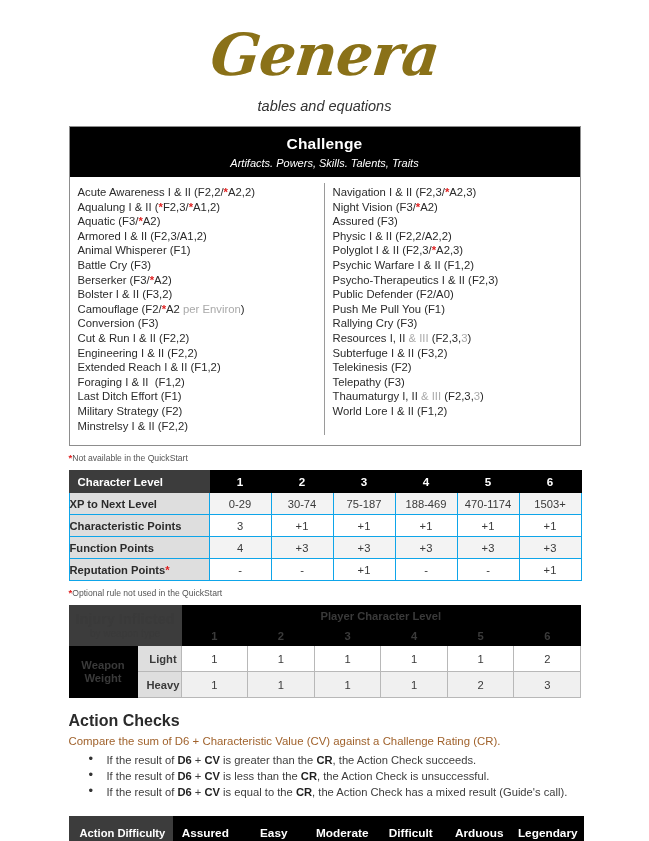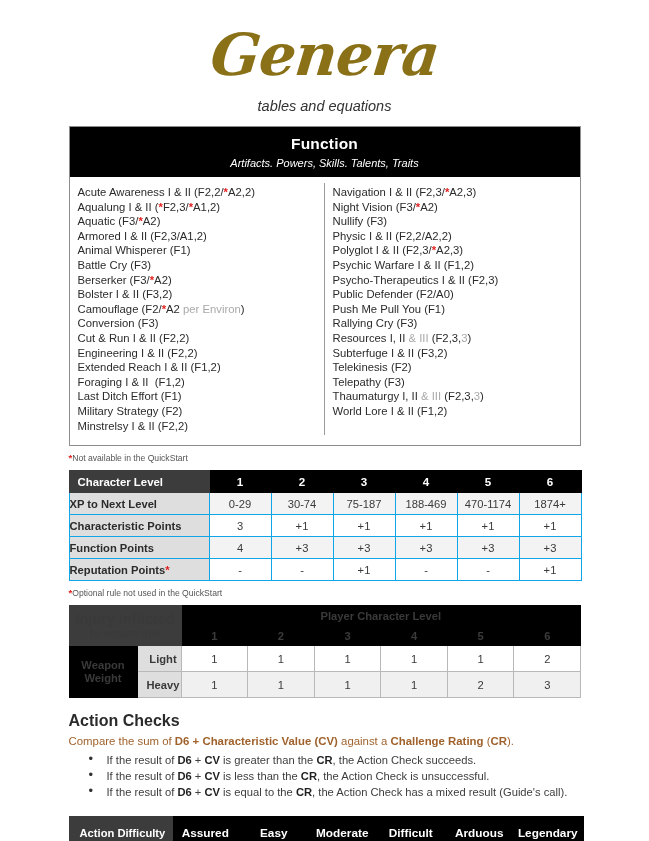--- a/index.html
+++ b/index.html
@@ -207,21 +207,21 @@
     color: #2b2b2b;
     margin-top: 14px;
     margin-bottom: 4px;
   }
   .lead-line {
     font-size: 11.4px;
     color: #a0622c;
     line-height: 15px;
     margin-bottom: 3px;
   }
-  .lead-line b { color: #a0622c; font-weight: bold; }
+  .lead-line b { color: #a0622c; font-weight: normal; }
   ul.checks {
     margin: 0;
     padding-left: 20px;
     list-style: none;
   }
   ul.checks li {
     font-size: 11.2px;
     color: #3d3d3d;
     line-height: 16px;
     position: relative;
@@ -281,21 +281,21 @@
 
   <div class="title-wrap">
     <div class="brand-title">Genera</div>
     <div class="subtitle">tables and equations</div>
   </div>
 
   <div class="content">
 
     <div class="functions-box">
       <div class="functions-header">
-        <div class="fh-title">Function</div>
+        <div class="fh-title">Challenge</div>
         <div class="fh-sub">Artifacts. Powers, Skills. Talents, Traits</div>
       </div>
       <div class="functions-cols">
         <div class="fn-col left" id="fn-left">
             <div class="fn-item">Acute Awareness I &amp; II (F2,2/<span class="ast">*</span>A2,2)</div>
             <div class="fn-item">Aqualung I &amp; II (<span class="ast">*</span>F2,3/<span class="ast">*</span>A1,2)</div>
             <div class="fn-item">Aquatic (F3/<span class="ast">*</span>A2)</div>
             <div class="fn-item">Armored I &amp; II (F2,3/A1,2)</div>
             <div class="fn-item">Animal Whisperer (F1)</div>
             <div class="fn-item">Battle Cry (F3)</div>
@@ -307,21 +307,21 @@
             <div class="fn-item">Engineering I &amp; II (F2,2)</div>
             <div class="fn-item">Extended Reach I &amp; II (F1,2)</div>
             <div class="fn-item">Foraging I &amp; II  (F1,2)</div>
             <div class="fn-item">Last Ditch Effort (F1)</div>
             <div class="fn-item">Military Strategy (F2)</div>
             <div class="fn-item">Minstrelsy I &amp; II (F2,2)</div>
           </div>
         <div class="fn-col right" id="fn-right">
             <div class="fn-item">Navigation I &amp; II (F2,3/<span class="ast">*</span>A2,3)</div>
             <div class="fn-item">Night Vision (F3/<span class="ast">*</span>A2)</div>
-            <div class="fn-item">Nullify (F3)</div>
+            <div class="fn-item">Assured (F3)</div>
             <div class="fn-item">Physic I &amp; II (F2,2/A2,2)</div>
             <div class="fn-item">Polyglot I &amp; II (F2,3/<span class="ast">*</span>A2,3)</div>
             <div class="fn-item">Psychic Warfare I &amp; II (F1,2)</div>
             <div class="fn-item">Psycho-Therapeutics I &amp; II (F2,3)</div>
             <div class="fn-item">Public Defender (F2/A0)</div>
             <div class="fn-item">Push Me Pull You (F1)</div>
             <div class="fn-item">Rallying Cry (F3)</div>
             <div class="fn-item">Resources I, II <span class="muted">&amp; III</span> (F2,3,<span class="muted">3</span>)</div>
             <div class="fn-item">Subterfuge I &amp; II (F3,2)</div>
             <div class="fn-item">Telekinesis (F2)</div>
@@ -356,21 +356,21 @@
             <td class="hdr-num">5</td>
             <td class="hdr-num">6</td>
           </tr>
           <tr>
             <td class="rowlbl">XP to Next Level</td>
             <td>0-29</td>
             <td>30-74</td>
             <td>75-187</td>
             <td>188-469</td>
             <td>470-1174</td>
-            <td>1874+</td>
+            <td>1503+</td>
           </tr>
           <tr>
             <td class="rowlbl">Characteristic Points</td>
             <td>3</td>
             <td>+1</td>
             <td>+1</td>
             <td>+1</td>
             <td>+1</td>
             <td>+1</td>
           </tr>

